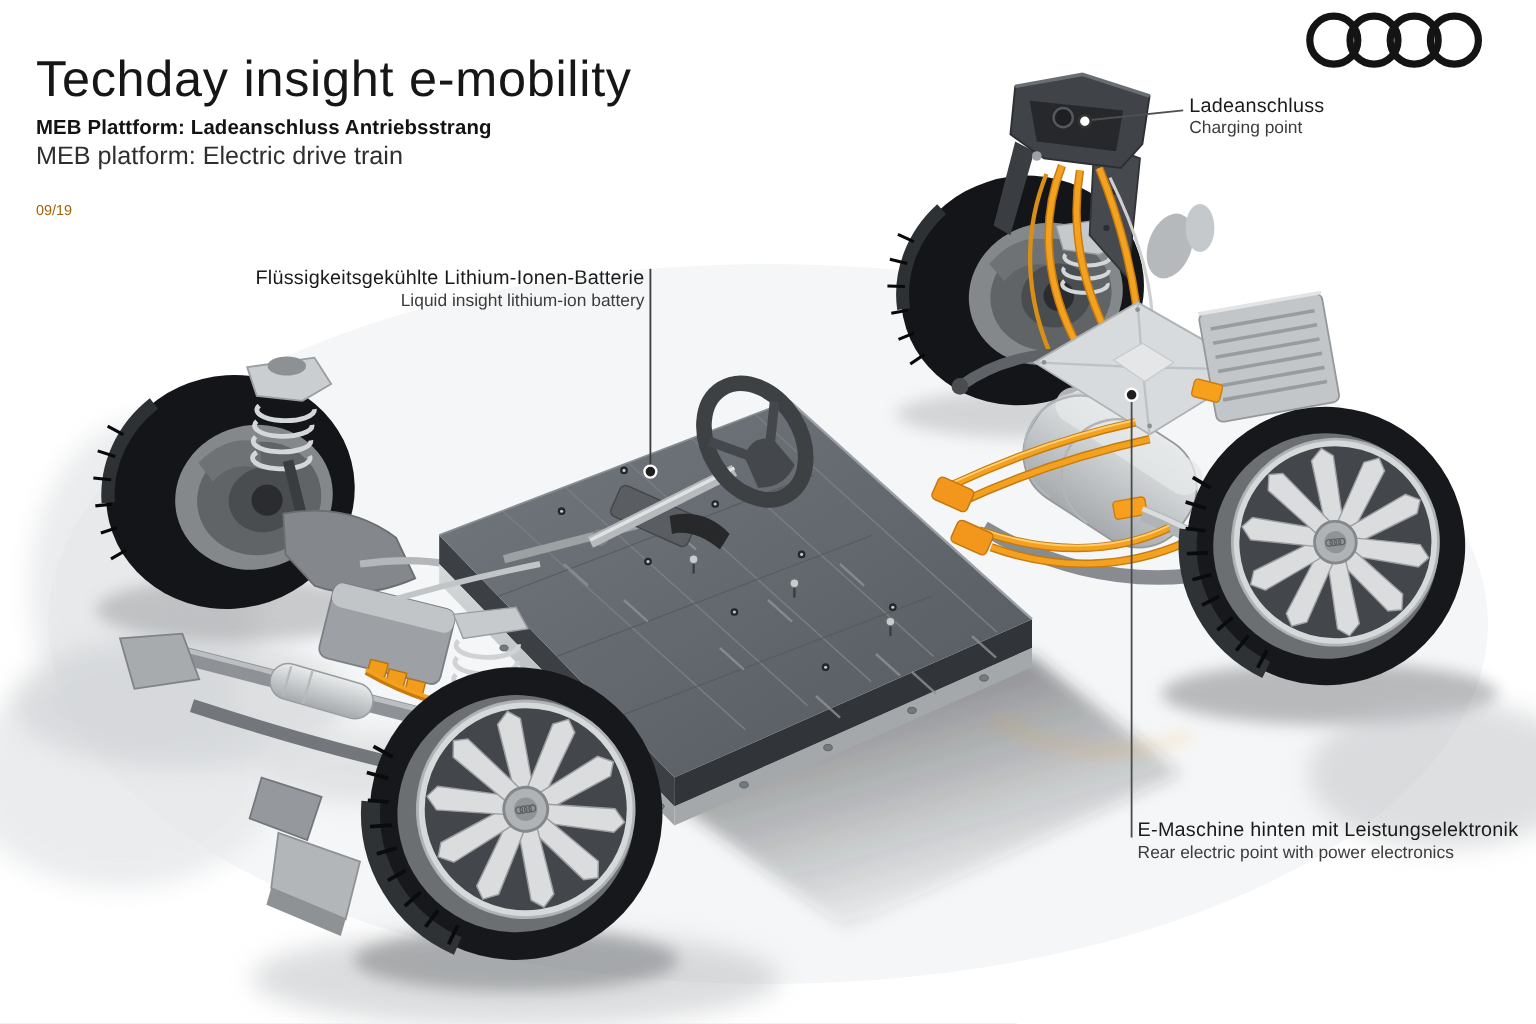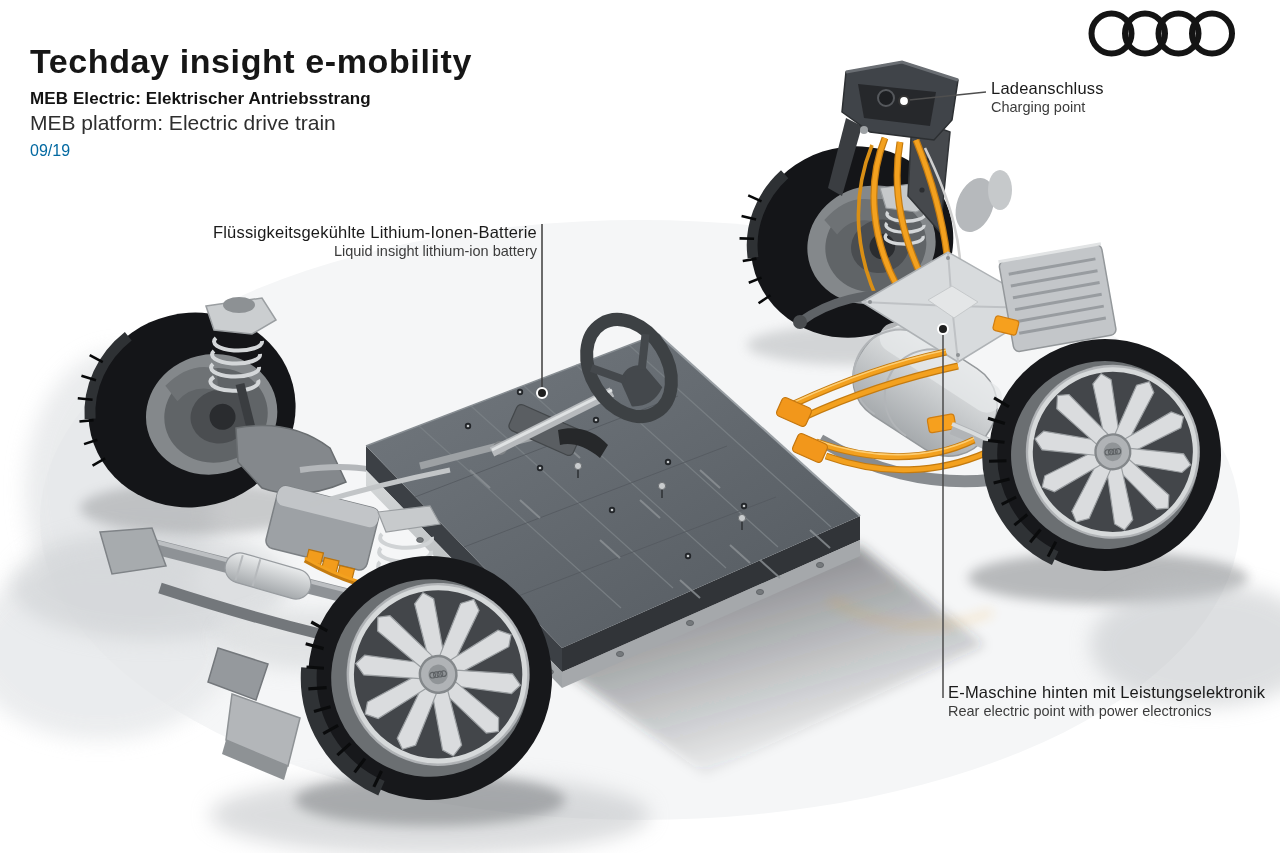--- a/index.html
+++ b/index.html
@@ -2,24 +2,24 @@
 <html><head>
 <meta charset="utf-8">
 <style>
   html,body{margin:0;padding:0;background:#e9e9e9;}
   .stage{
     position:relative;width:1280px;height:853px;background:#ffffff;
     overflow:hidden;font-family:"Liberation Sans",sans-serif;margin:0 auto;
   }
   .stage svg.illustration{position:absolute;left:0;top:0;width:1280px;height:853px;}
   .header{position:absolute;left:30px;top:44px;z-index:5;}
-  .header .title{font-size:34px;font-weight:bold;color:#161616;letter-spacing:.6px;line-height:1.05;}
+  .header .title{font-size:42px;font-weight:normal;color:#161616;letter-spacing:.6px;line-height:1.05;}
   .header .sub-de{font-size:17px;font-weight:bold;color:#131313;margin-top:9px;letter-spacing:.1px;}
   .header .sub-en{font-size:21px;font-weight:normal;color:#2e2e2e;margin-top:2px;}
-  .header .date{font-size:16px;color:#0369a1;margin-top:7px;}
+  .header .date{font-size:12px;color:#a16207;margin-top:25px;}
   .logo{position:absolute;left:1088px;top:10px;width:148px;height:47px;z-index:5;}
   .callout{position:absolute;z-index:6;line-height:1.18;}
   .callout .de{font-size:16.5px;color:#1a1a1a;letter-spacing:.2px;}
   .callout .en{font-size:14.5px;color:#3c3c3c;margin-top:1px;}
   .callout.right{text-align:right;margin-top:28px;}
   .co-charging{left:991px;top:79px;}
   .co-battery{right:743px;top:195px;}
   .co-motor{left:948px;top:683px;}
 </style>
 </head>
@@ -395,21 +395,21 @@
       <circle cx="542" cy="393" r="5" fill="#1f1f1f" stroke="#ffffff" stroke-width="2"></circle>
       <line x1="909" y1="100" x2="986" y2="92" stroke="#4f4f4f" stroke-width="1.5"></line>
       <circle cx="904" cy="101" r="5" fill="#ffffff" stroke="#333333" stroke-width="2.2"></circle>
       <line x1="943" y1="335" x2="943" y2="698" stroke="#4a4a4a" stroke-width="1.5"></line>
       <circle cx="943" cy="329" r="5" fill="#1f1f1f" stroke="#ffffff" stroke-width="2"></circle>
     </g>
   </svg>
 
   <div class="header">
     <div class="title">Techday insight e-mobility</div>
-    <div class="sub-de">MEB Electric: Elektrischer Antriebsstrang</div>
+    <div class="sub-de">MEB Plattform: Ladeanschluss Antriebsstrang</div>
     <div class="sub-en">MEB platform: Electric drive train</div>
     <div class="date">09/19</div>
   </div>
 
   <svg class="logo" viewBox="0 0 148 47" xmlns="http://www.w3.org/2000/svg">
     <g fill="none" stroke="#141414" stroke-width="6">
       <circle cx="23.5" cy="23.5" r="20"></circle>
       <circle cx="57" cy="23.5" r="20"></circle>
       <circle cx="90.5" cy="23.5" r="20"></circle>
       <circle cx="124" cy="23.5" r="20"></circle>

